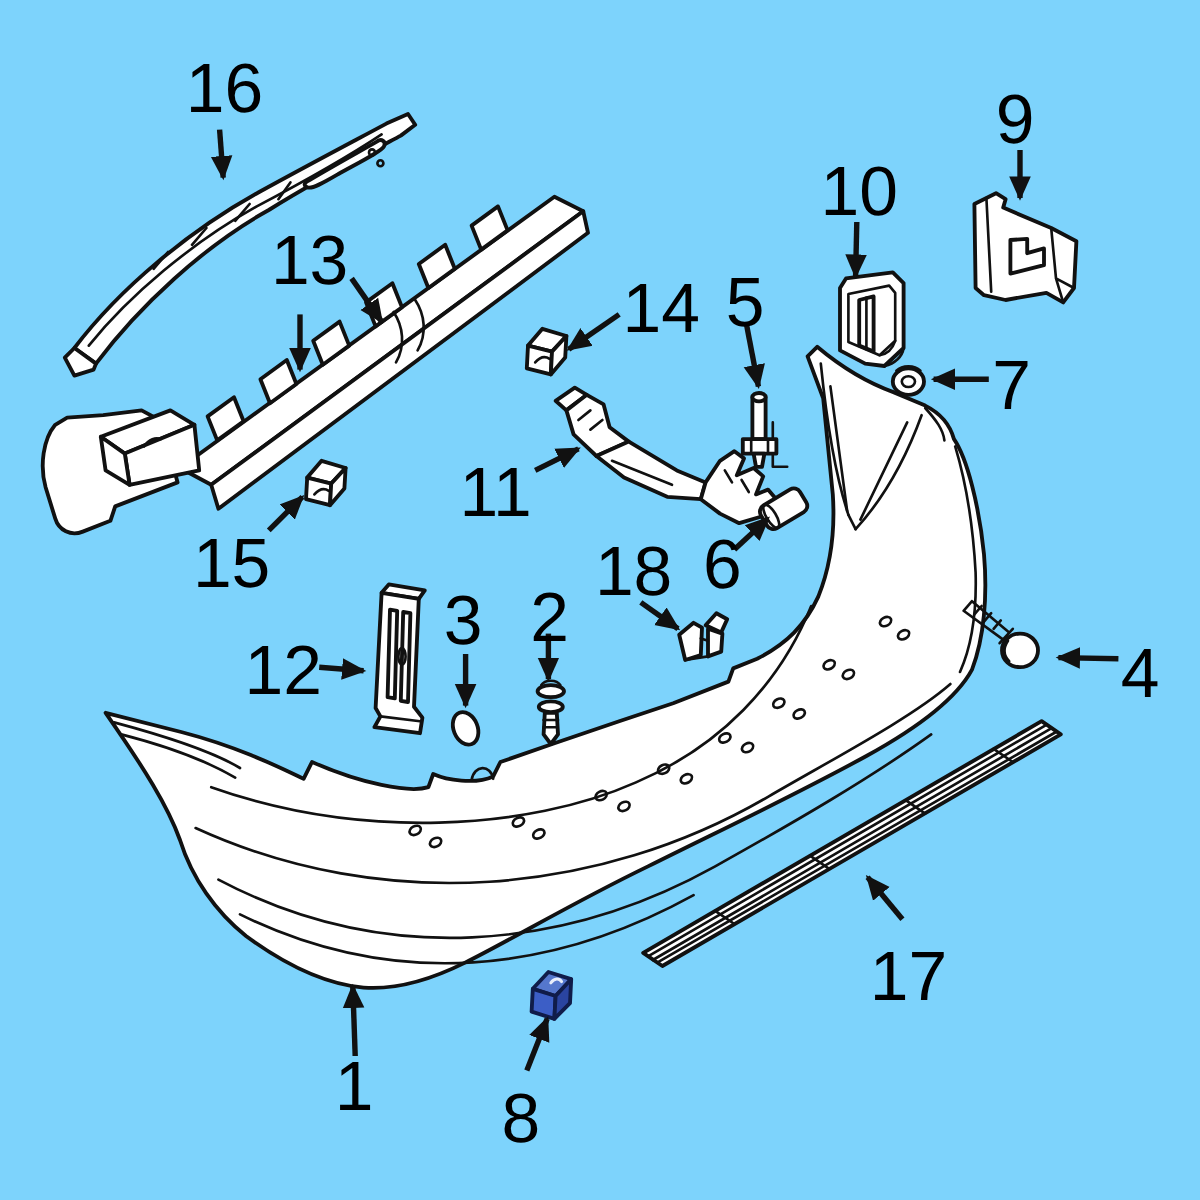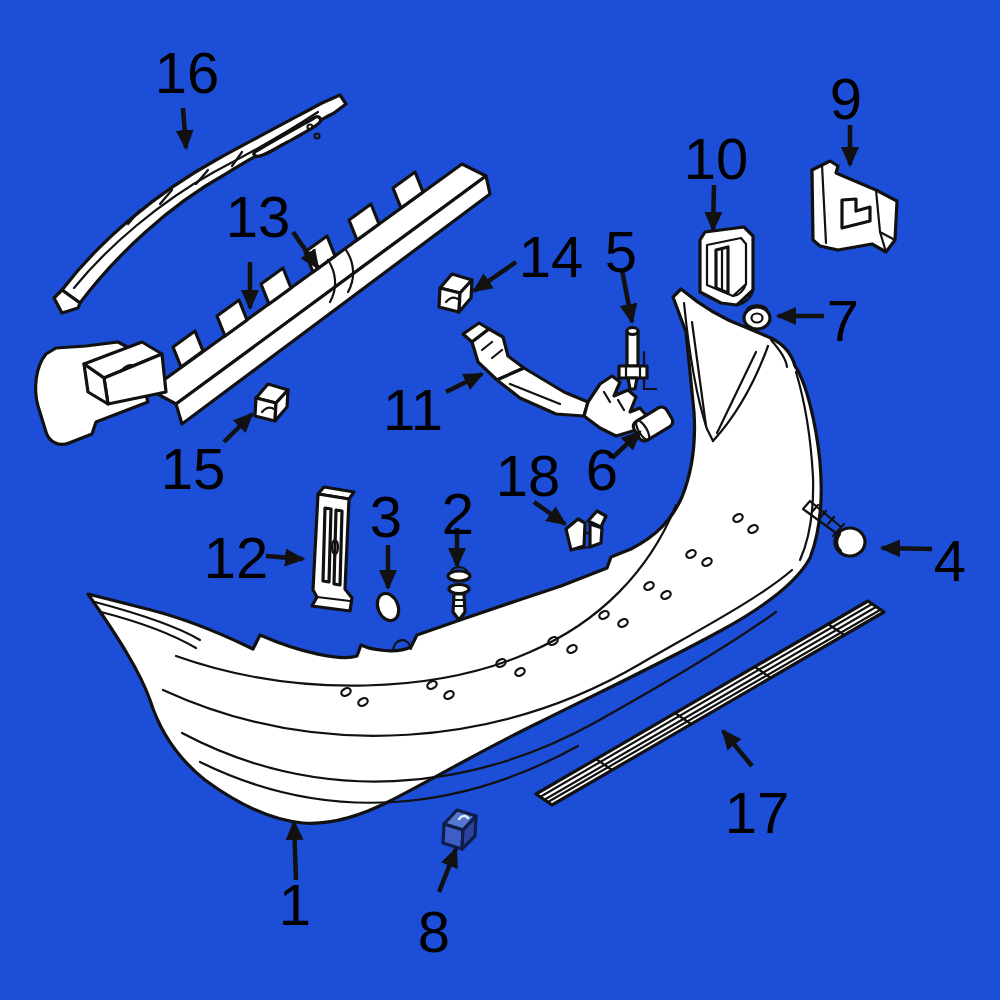--- a/index.html
+++ b/index.html
@@ -1,16 +1,16 @@
 <!DOCTYPE html>
 <html><head>
 <meta charset="utf-8">
 <style>
   html,body{margin:0;padding:0;background:#ffffff;}
-  .stage{width:1000px;height:1000px;position:relative;background:#1d4ed8;overflow:hidden;}
+  .stage{width:1000px;height:1000px;position:relative;background:#7dd3fc;overflow:hidden;}
   svg{display:block;}
   .fw{stroke:#111111;stroke-width:3.2;fill:#ffffff;stroke-linecap:round;stroke-linejoin:round;}
   .thin{stroke:#111111;stroke-width:2.2;fill:none;stroke-linecap:round;stroke-linejoin:round;}
   .arrow{stroke:#111111;stroke-width:4.5;fill:none;marker-end:url(#ah);}
   .lbl{font-family:"Liberation Sans", sans-serif;font-size:58px;fill:#000;stroke:none;text-anchor:middle;}
 </style>
 </head>
 <body>
 
 <div class="stage">

